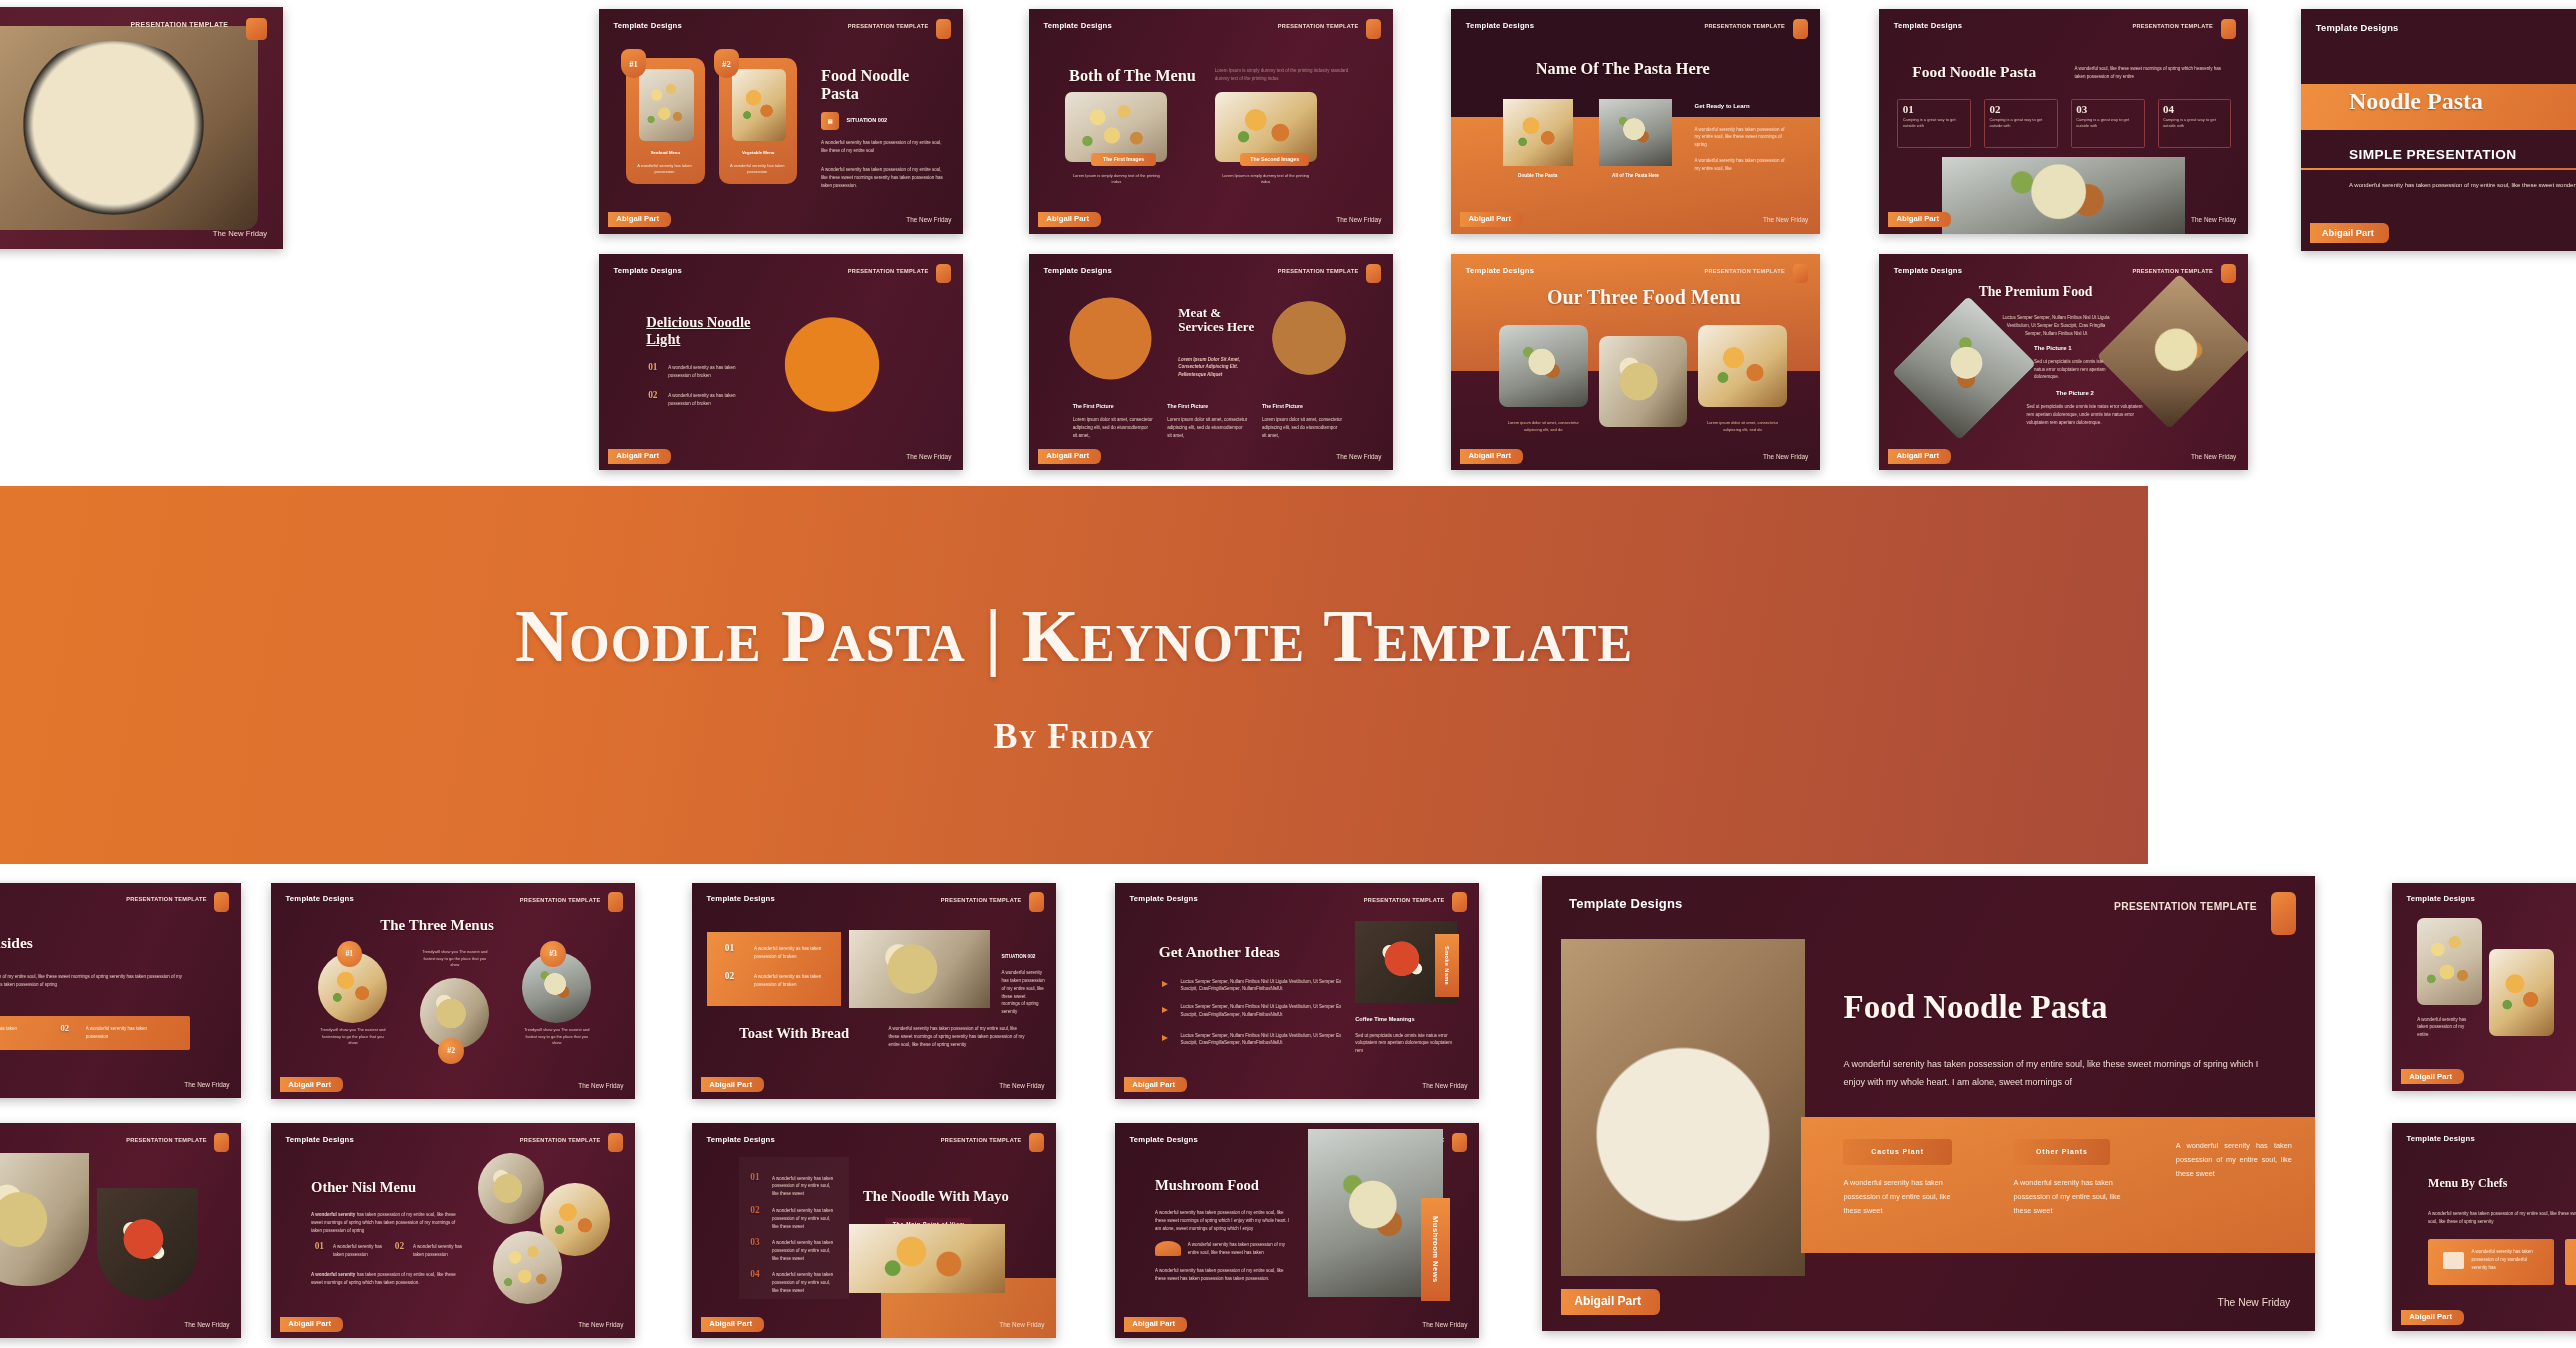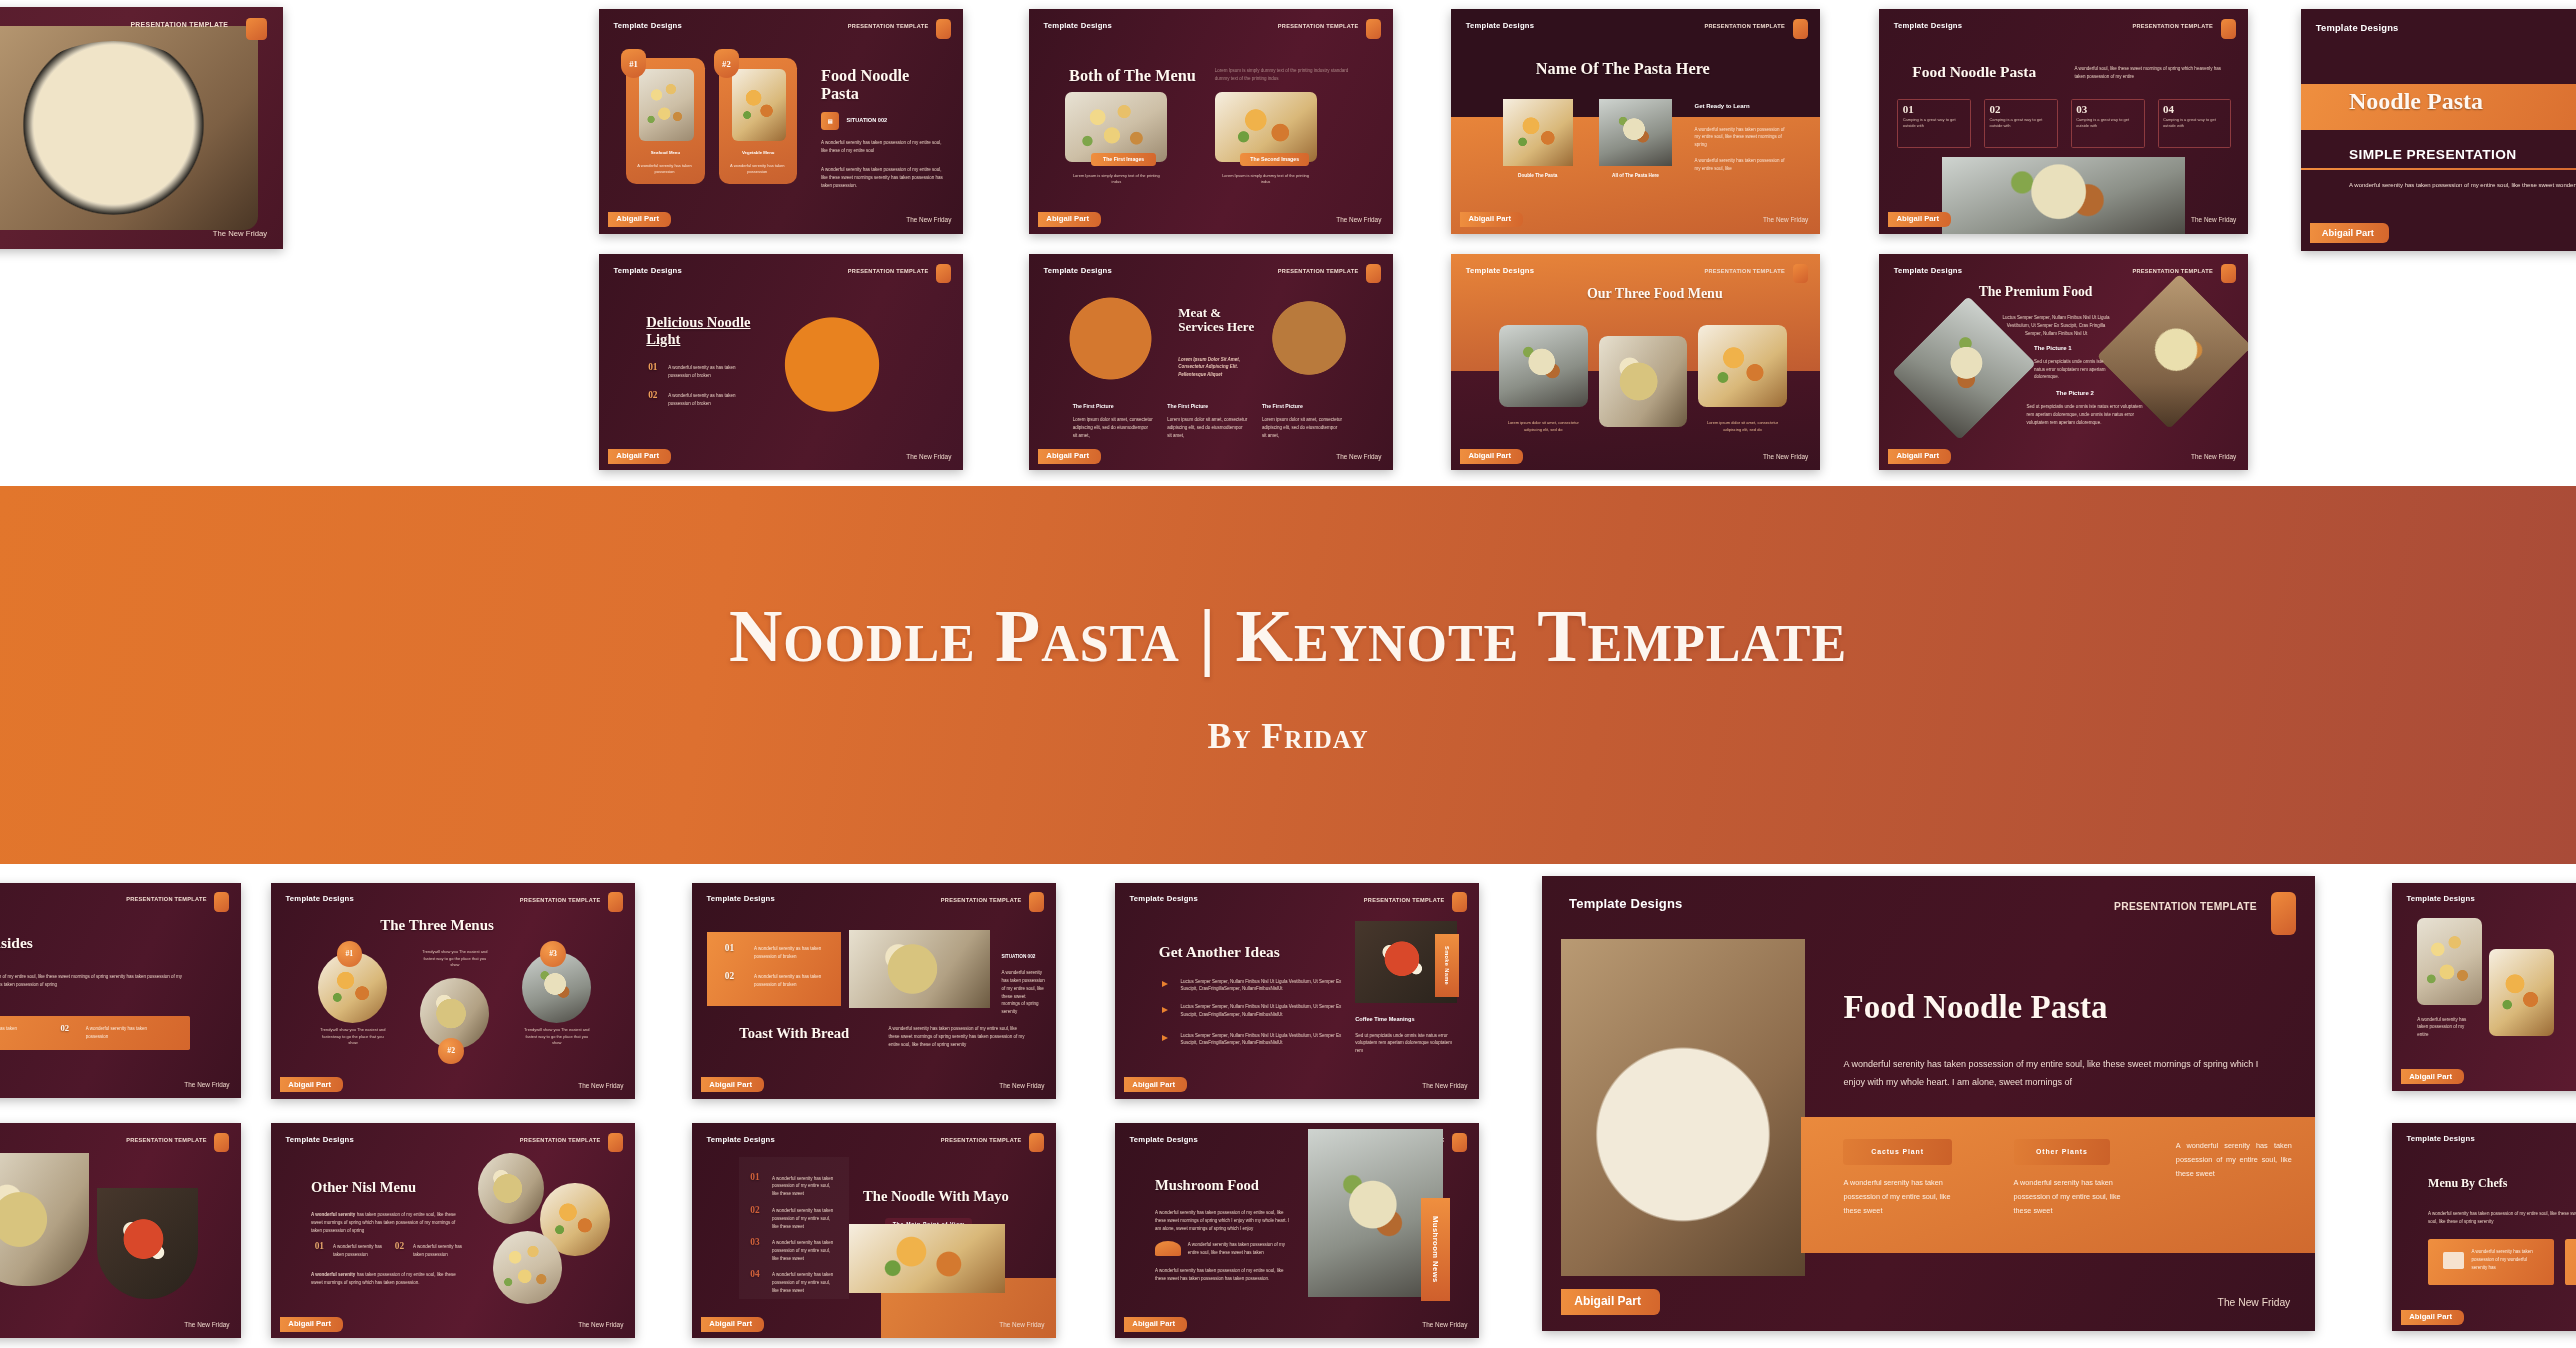--- a/index.html
+++ b/index.html
@@ -12,21 +12,21 @@
 
   #page { position: relative; width: 2576px; height: 1348px; background:#fff; }
 
   
   .band { position: absolute; left: 0; width: 2576px; overflow: hidden; background: #fff; }
   #band-top    { top: 0;    height: 481px; }
   #band-bottom { top: 867px; height: 481px; }
 
   
   #promo {
-    position: absolute; left: 0; top: 486px; width: 2576px; height: 378px;
+    position: absolute; left: 0; top: 486px; width: 2148px; height: 378px;
     background: linear-gradient(100deg, #e2762c 0%, #dd7030 28%, #c35c33 62%, #a94b38 100%);
     display: flex; flex-direction: column;
     align-items: center; justify-content: center;
   }
   #promo-title {
     font-family: "Liberation Serif", serif;
     font-weight: 700;
     font-size: 74px;
     letter-spacing: 0.9px;
     color: #fdf6ef;
@@ -358,21 +358,21 @@
     </div>
 
     <div class="slide" style="left:1451px;top:254px;width:369px;height:216px;">
       <div class="slide-inner" style="background:#3a1220;">
         <div style="position:absolute;left:0;top:0;width:100%;height:54%;background:linear-gradient(175deg,#e8853a,#c05c31);"></div>
         <div style="position:absolute;left:0;top:54%;width:100%;height:46%;background:linear-gradient(175deg,#4a1526,#3a1220);"></div>
         <div class="s-tl">Template Designs</div>
         <div class="s-tr">PRESENTATION TEMPLATE</div>
         <div class="s-badge"></div>
 
-        <div class="s-h" style="left:26%;top:15%;font-size:14px;margin-left:40px;">Our Three Food Menu</div>
+        <div class="s-h" style="left:26%;top:15%;font-size:20px;">Our Three Food Menu</div>
 
         <div class="ph food-c" style="left:13%;top:33%;width:24%;height:38%;border-radius:8.6px;"></div>
         <div class="ph food-e" style="left:40%;top:38%;width:24%;height:42%;border-radius:8.6px;"></div>
         <div class="ph food-b" style="left:67%;top:33%;width:24%;height:38%;border-radius:8.6px;"></div>
 
         <div class="small-t" style="left:13%;top:77%;width:24%;text-align:center;color:#e7b892;">Lorem ipsum dolor sit amet, consectetur adipiscing elit, sed do</div>
         <div class="small-t" style="left:67%;top:77%;width:24%;text-align:center;color:#e7b892;">Lorem ipsum dolor sit amet, consectetur adipiscing elit, sed do</div>
 
         <div class="s-foot-l">Abigail Part</div>
         <div class="s-foot-r">The New Friday</div>

